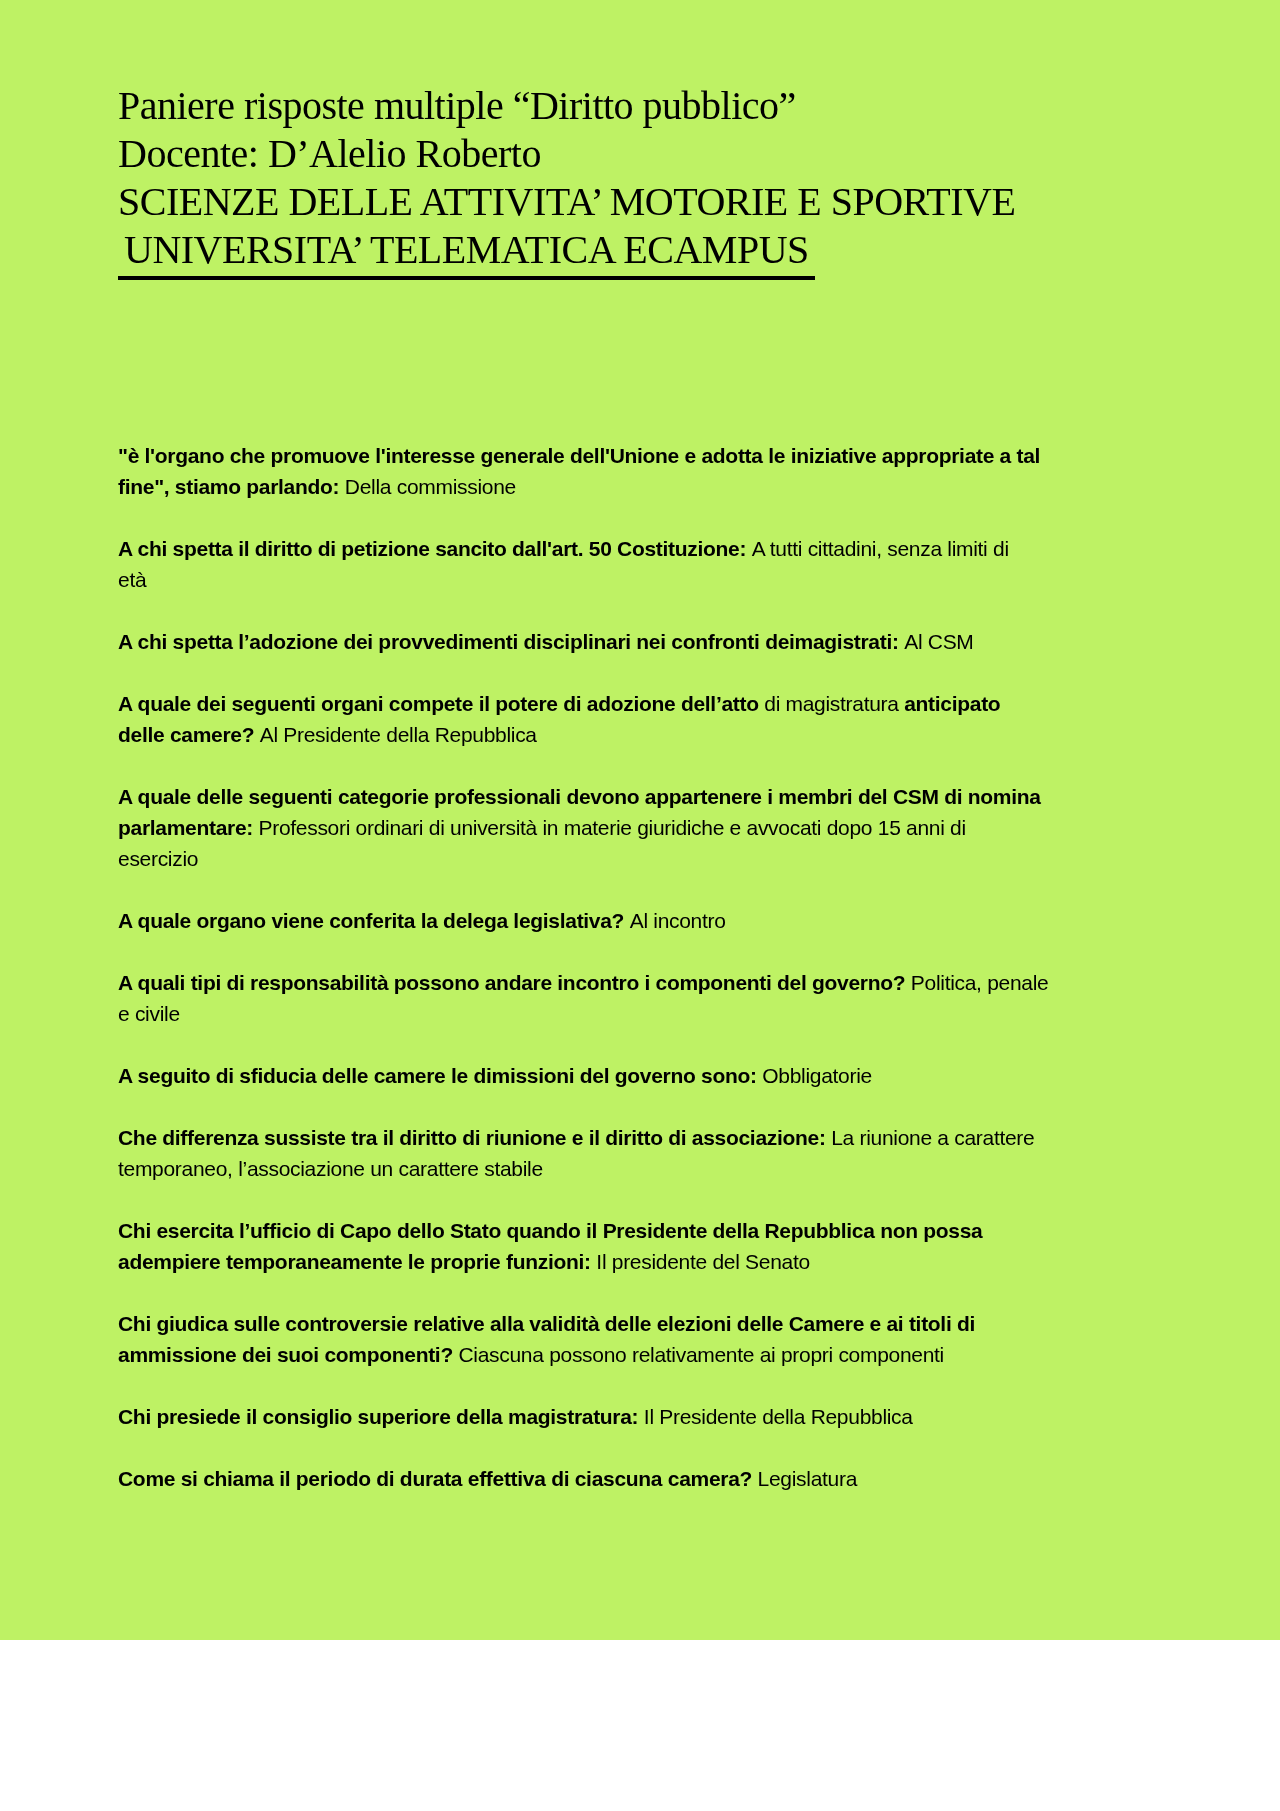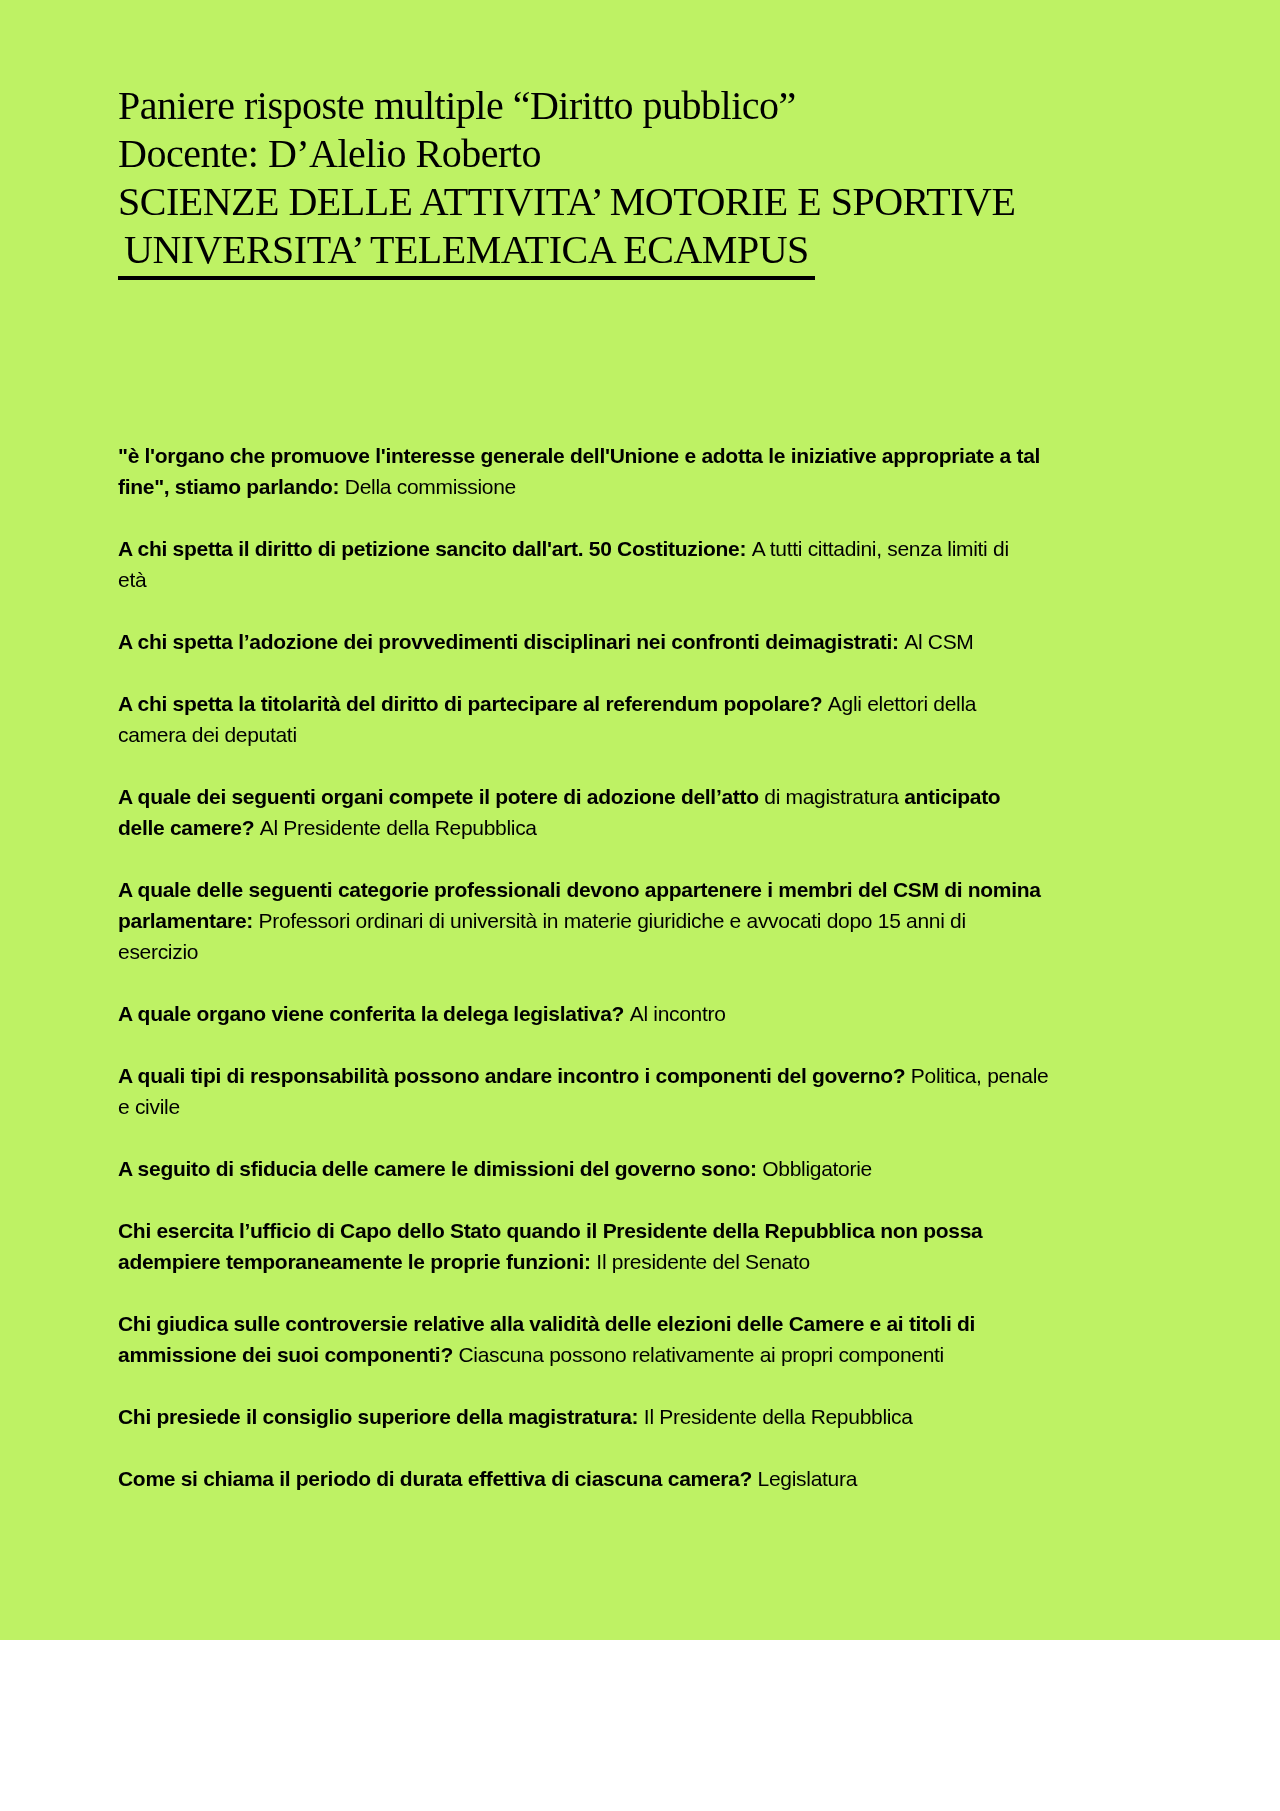--- a/index.html
+++ b/index.html
@@ -60,31 +60,31 @@
     </div>
   </header>
 
   <main class="qa-list" id="qa-list">
 
   <p class="qa"><span class="q">"è l'organo che promuove l'interesse generale dell'Unione e adotta le iniziative appropriate a tal
 fine", stiamo parlando: </span><span class="a">Della commissione</span></p>
       <p class="qa"><span class="q">A chi spetta il diritto di petizione sancito dall'art. 50 Costituzione: </span><span class="a">A tutti cittadini, senza limiti di
 età</span></p>
       <p class="qa"><span class="q">A chi spetta l’adozione dei provvedimenti disciplinari nei confronti deimagistrati: </span><span class="a">Al CSM</span></p>
-      <p class="qa"><span class="q">A chi spetta la titolarità del diritto di partecipare al referendum popolare? </span><span class="a">Agli elettori della
-camera dei deputati</span></p>
       <p class="qa"><span class="q">A quale dei seguenti organi compete il potere di adozione dell’atto </span><span class="a">di magistratura </span><span class="q">anticipato
 delle camere? </span><span class="a">Al Presidente della Repubblica</span></p>
       <p class="qa"><span class="q">A quale delle seguenti categorie professionali devono appartenere i membri del CSM di nomina
 parlamentare: </span><span class="a">Professori ordinari di università in materie giuridiche e avvocati dopo 15 anni di
 esercizio</span></p>
       <p class="qa"><span class="q">A quale organo viene conferita la delega legislativa? </span><span class="a">Al incontro</span></p>
       <p class="qa"><span class="q">A quali tipi di responsabilità possono andare incontro i componenti del governo? </span><span class="a">Politica, penale
 e civile</span></p>
       <p class="qa"><span class="q">A seguito di sfiducia delle camere le dimissioni del governo sono: </span><span class="a">Obbligatorie</span></p>
+      <p class="qa"><span class="q">Che differenza sussiste tra il diritto di riunione e il diritto di associazione: </span><span class="a">La riunione a carattere
+temporaneo, l’associazione un carattere stabile</span></p>
       <p class="qa"><span class="q">Chi esercita l’ufficio di Capo dello Stato quando il Presidente della Repubblica non possa
 adempiere temporaneamente le proprie funzioni: </span><span class="a">Il presidente del Senato</span></p>
       <p class="qa"><span class="q">Chi giudica sulle controversie relative alla validità delle elezioni delle Camere e ai titoli di
 ammissione dei suoi componenti? </span><span class="a">Ciascuna possono relativamente ai propri componenti</span></p>
       <p class="qa"><span class="q">Chi presiede il consiglio superiore della magistratura: </span><span class="a">Il Presidente della Repubblica</span></p>
       <p class="qa"><span class="q">Come si chiama il periodo di durata effettiva di ciascuna camera? </span><span class="a">Legislatura</span></p>
     </main>
 </div>
 
 </body></html>

